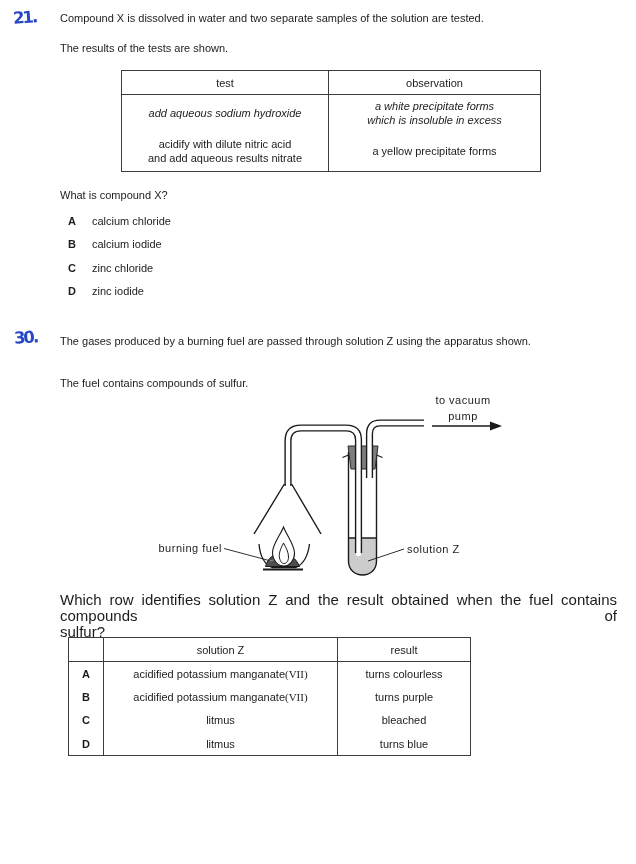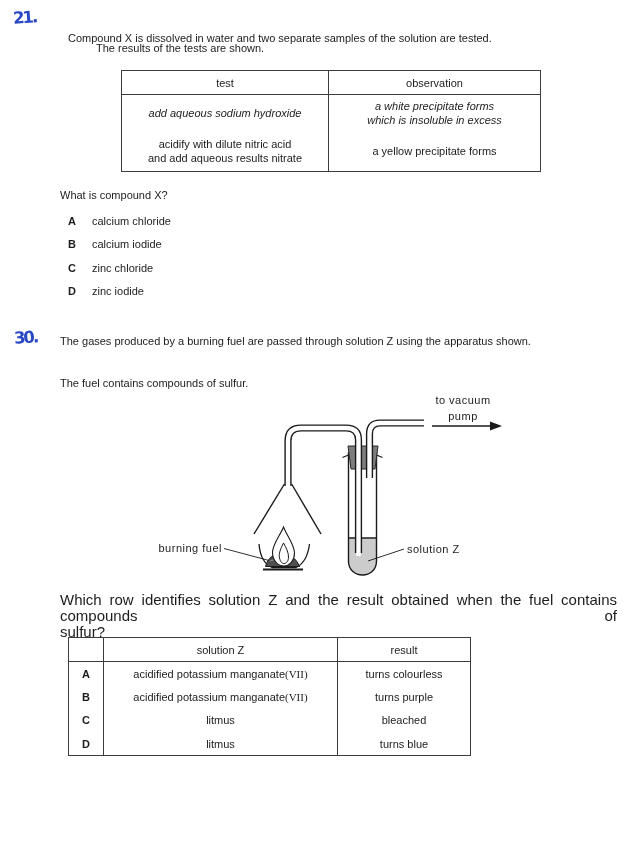--- a/index.html
+++ b/index.html
@@ -38,22 +38,22 @@
   
   .diag-label{font-size:11px;letter-spacing:0.5px;fill:#1c1c1c;font-family:"Liberation Sans",sans-serif;}
 </style>
 </head>
 <body>
 
 <div class="page">
 
   <div class="abs qnum" style="left:13px;top:8px;">21.</div>
 
-  <div class="abs body-text" style="left:68px;top:11px;margin-top:20px;">Compound X is dissolved in water and two separate samples of the solution are tested.</div>
-  <div class="abs body-text" style="left:60px;top:41px;margin-left:36px;">The results of the tests are shown.</div>
+  <div class="abs body-text" style="left:60px;top:11px;">Compound X is dissolved in water and two separate samples of the solution are tested.</div>
+  <div class="abs body-text" style="left:60px;top:41px;">The results of the tests are shown.</div>
 
   <table class="abs dtable" style="left:121px;top:70px;">
     <colgroup>
         <col style="width:207px">
         <col style="width:212px">
       </colgroup>
     <tbody>
         <tr>
       <th>test</th>
       <th class="vline">observation</th>

